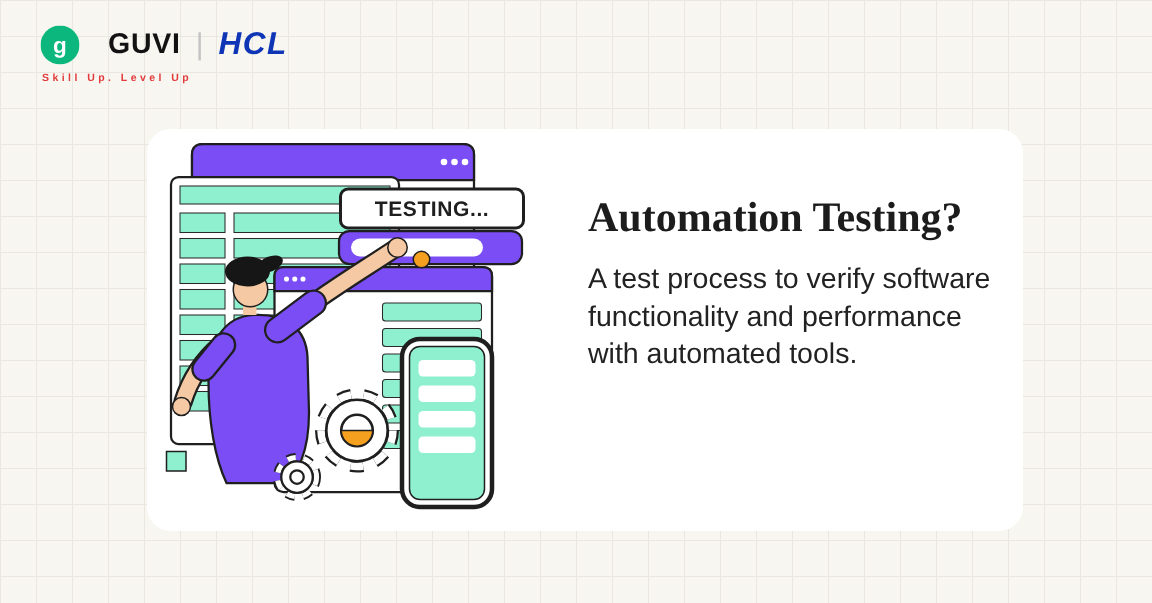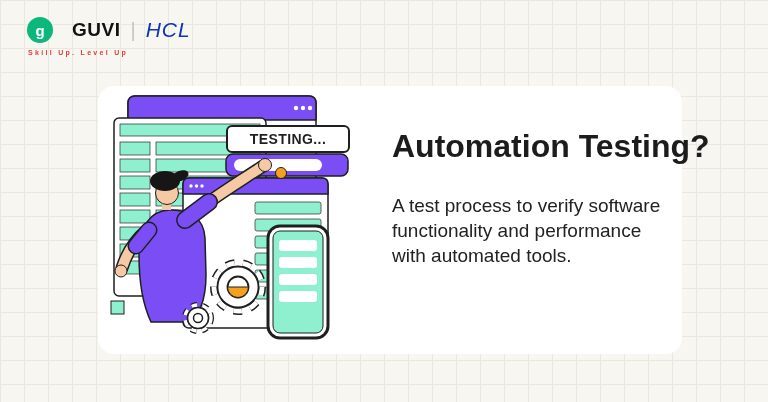--- a/index.html
+++ b/index.html
@@ -17,30 +17,30 @@
     background: #ffffff; border-radius: 16px;
   }
   
   .logo-row {
     position: absolute; left: 27px; top: 17px;
     display: flex; align-items: center; gap: 7px;
   }
   .logo-badge { width: 26px; height: 26px; display: block; }
   .guvi-text { font-size: 19px; font-weight: bold; color: #121212; letter-spacing: .5px; margin-left: 12px; }
   .logo-divider { color: #c4c4c4; font-size: 20px; font-weight: 300; margin: 0 3px; }
-  .hcl-text { font-size: 21px; font-weight: 400; font-style: italic; color: #0e35b6; letter-spacing: 1px; }
+  .hcl-text { font-size: 21px; font-weight: 700; font-style: italic; color: #0e35b6; letter-spacing: 1px; }
   .tagline {
     position: absolute; left: 28px; top: 49px;
     font-size: 7px; font-weight: bold; letter-spacing: 2.3px; color: #e23b3b;
   }
   
   .text-block { position: absolute; left: 392px; top: 121px; color: #1c1c1c; }
   .heading-1 { font-size: 22px; font-weight: 400; line-height: 28px; }
-  .heading-2 { font-size: 32px; font-weight: bold; line-height: 32px; margin-top: 9px; }
-  .para { font-size: 19px; line-height: 25px; margin-top: 31px; max-width: 278px; color: #222; }
+  .heading-2 { font-size: 28px; font-weight: bold; line-height: 32px; margin-top: 9px; font-family: Liberation Serif, serif; }
+  .para { font-size: 19px; line-height: 25px; margin-top: 12px; max-width: 278px; color: #222; }
   
   .illustration { position: absolute; left: 103px; top: 90px; width: 272px; height: 262px; }
   .testing-text {
     font-family: "Liberation Sans", sans-serif;
     font-weight: bold; font-size: 14px; letter-spacing: .4px; fill: #1f1f1f;
   }
 </style>
 </head>
 <body>
 

